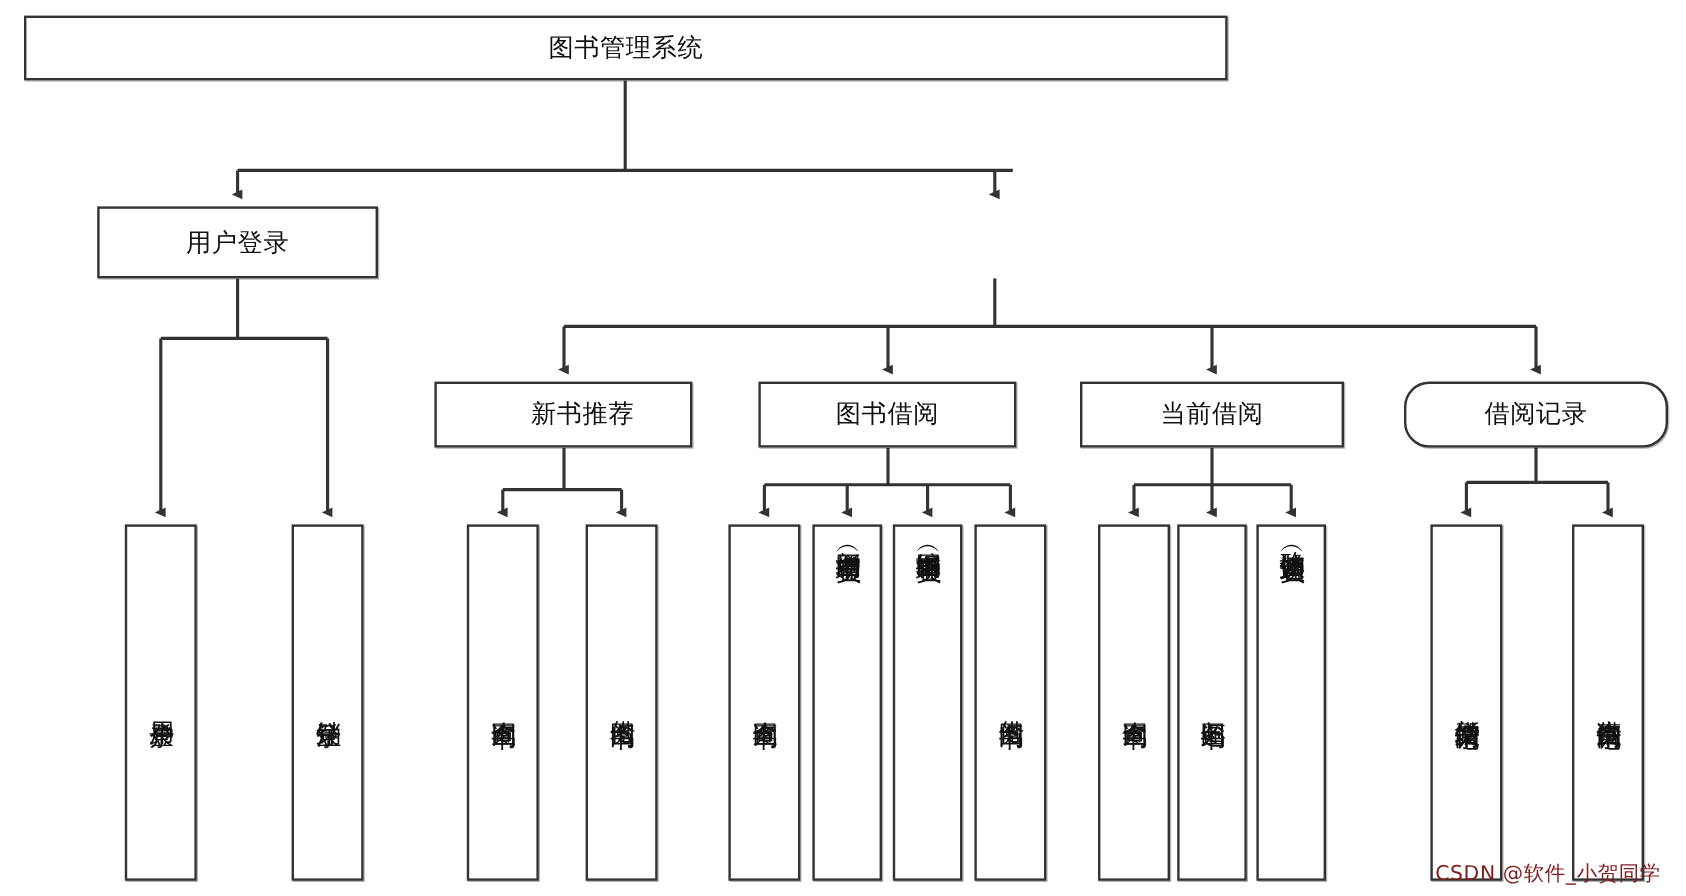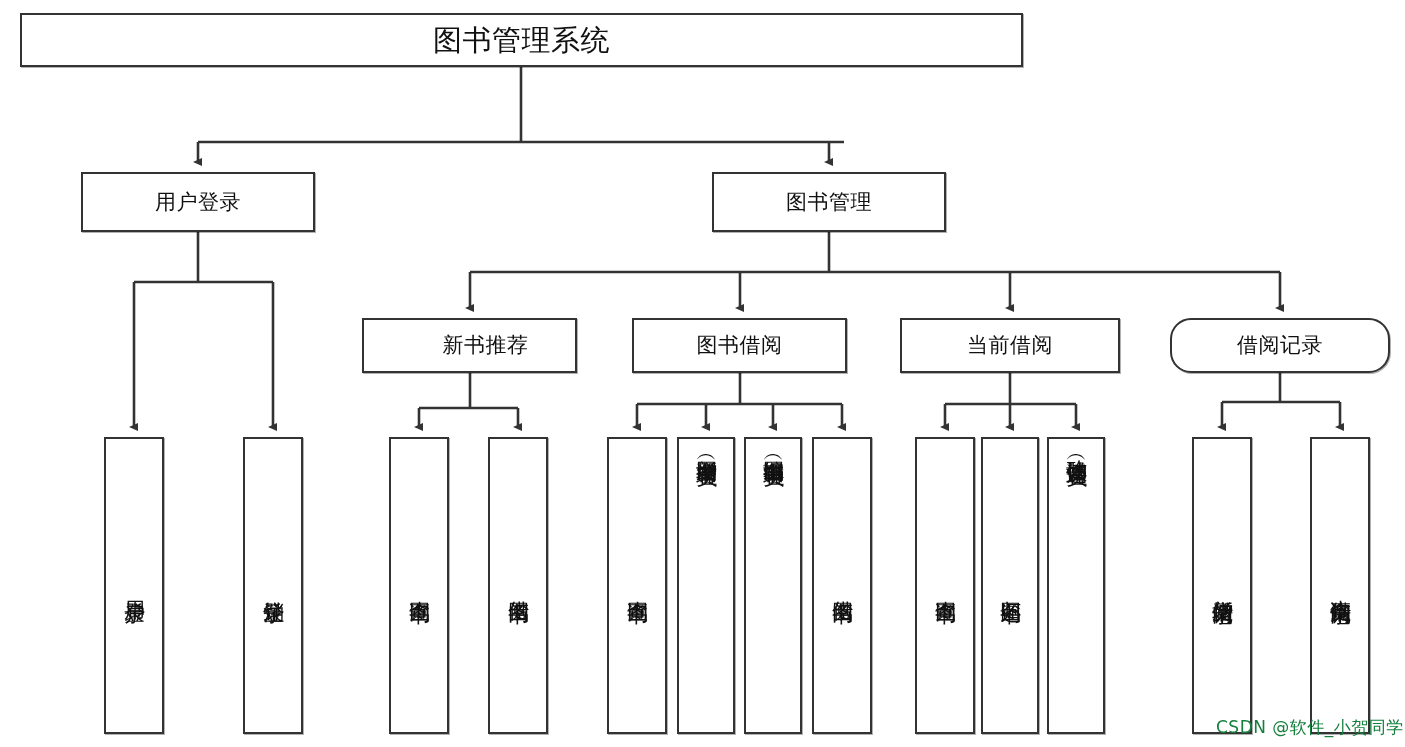--- a/index.html
+++ b/index.html
@@ -39,21 +39,21 @@
   .node-label {
     display: block;
     text-align: center;
     line-height: 1.18;
     letter-spacing: 0.5px;
   }
   .node.h-node .node-label {
     font-size: 21px;
   }
   .node.root .node-label {
-    font-size: 29px;
+    font-size: 21px;
   }
   .node.v-node {
     align-items: flex-start;
     justify-content: center;
     padding-top: 0;
   }
   .node.v-node .node-label {
     writing-mode: vertical-rl;
     text-orientation: upright;
     font-size: 21px;
@@ -62,26 +62,25 @@
     white-space: nowrap;
   }
   .node.v-node.v-center {
     align-items: center;
   }
   .node.v-node.v-top .node-label {
     margin-top: 4px;
   }
   #watermark {
     position: absolute;
-    color: #15803d;
+    color: #7f1d1d;
     font-size: 17px;
     letter-spacing: 0.5px;
     white-space: nowrap;
     user-select: none;
-    margin-left: 20px;
   }
 </style>
 </head>
 <body>
 
 <div id="diagram-canvas">
 
   <svg id="edge-layer" viewBox="0 0 1405 747" xmlns="http://www.w3.org/2000/svg">
     <defs>
       <marker id="arrow" markerWidth="10" markerHeight="10" refX="5" refY="5" orient="auto" markerUnits="userSpaceOnUse">
@@ -132,23 +131,20 @@
     </g>
   </svg>
 
   <div class="node root h-node" id="node-root" style="left: 20px; top: 13px; width: 1003px; height: 54px;">
     <span class="node-label">图书管理系统</span>
   </div>
 
   <div class="node h-node" id="node-l2-0" style="left: 81px; top: 172px; width: 234px; height: 60px;">
     <span class="node-label">用户登录</span>
   </div>
-  <div class="node h-node" id="node-l2-1" style="left: 712px; top: 172px; width: 234px; height: 60px;">
-    <span class="node-label">图书管理</span>
-  </div>
 
   <div class="node h-node" id="node-l3-0" style="left: 362px; top: 318px; width: 215px; height: 55px; padding-left: 32px;">
     <span class="node-label">新书推荐</span>
   </div>
   <div class="node h-node" id="node-l3-1" style="left: 632px; top: 318px; width: 215px; height: 55px;">
     <span class="node-label">图书借阅</span>
   </div>
   <div class="node h-node" id="node-l3-2" style="left: 900px; top: 318px; width: 220px; height: 55px;">
     <span class="node-label">当前借阅</span>
   </div>

